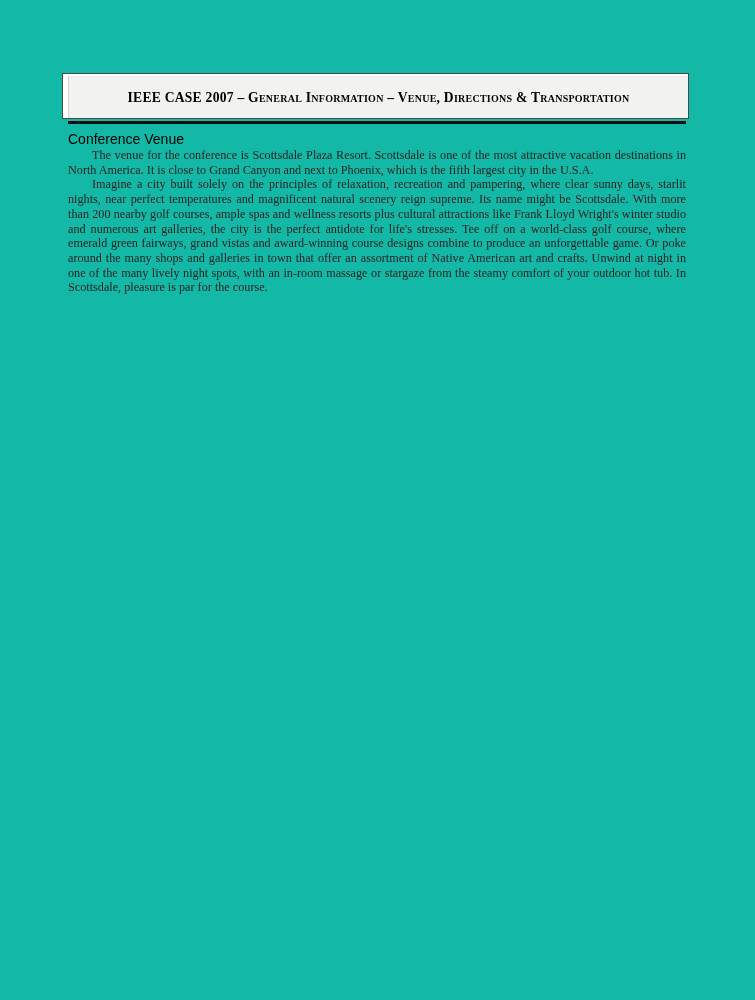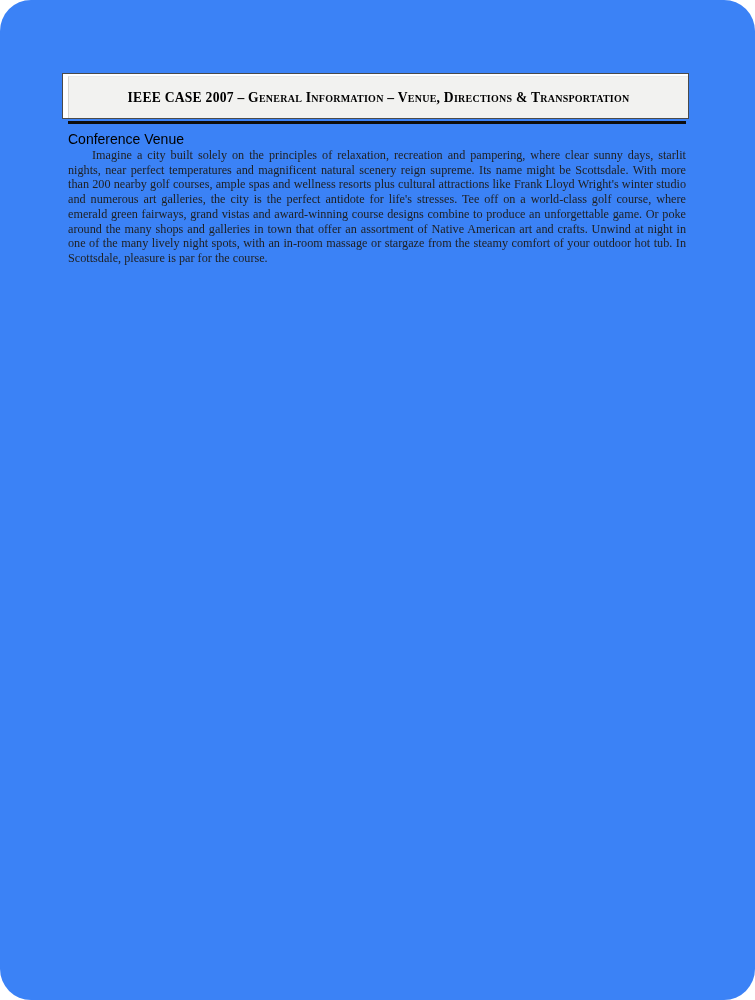--- a/index.html
+++ b/index.html
@@ -1,24 +1,23 @@
 <!DOCTYPE html>
 <html style="--box_bg: #f2f2f0; --box_border: #4a4a4a; --box_inner_line: #d6d6d2; --rule: #0e0e0e; --heading_text: #000000; --body_text: #1f1f1f;"><head>
 <meta charset="utf-8">
 <style>
   * { margin: 0; padding: 0; box-sizing: border-box; }
   html, body { background: #ffffff; }
   .page {
     position: relative;
     width: 755px;
     height: 1000px;
-    background: #3b82f6;
+    background: #14b8a6;
     overflow: hidden;
     font-family: "Liberation Serif", serif;
-    border-radius: 31px;
   }
   .header-box {
     position: absolute;
     left: 62px;
     top: 73px;
     width: 627px;
     height: 46px;
     border: 1px solid var(--box_border, #4a4a4a);
     background: #ffffff;
   }
@@ -88,16 +87,17 @@
     <div class="header-inner">
       <span class="doc-title">IEEE CASE 2007 – General Information – Venue, Directions &amp; Transportation</span>
     </div>
   </div>
 
   <div class="thick-rule"></div>
 
   <div class="section-heading">Conference Venue</div>
 
   <div class="body-text">
+    <p>The venue for the conference is Scottsdale Plaza Resort. Scottsdale is one of the most attractive vacation destinations in North America. It is close to Grand Canyon and next to Phoenix, which is the fifth largest city in the U.S.A.</p>
     <p>Imagine a city built solely on the principles of relaxation, recreation and pampering, where clear sunny days, starlit nights, near perfect temperatures and magnificent natural scenery reign supreme. Its name might be Scottsdale. With more than 200 nearby golf courses, ample spas and wellness resorts plus cultural attractions like Frank Lloyd Wright's winter studio and numerous art galleries, the city is the perfect antidote for life's stresses. Tee off on a world-class golf course, where emerald green fairways, grand vistas and award-winning course designs combine to produce an unforgettable game. Or poke around the many shops and galleries in town that offer an assortment of Native American art and crafts. Unwind at night in one of the many lively night spots, with an in-room massage or stargaze from the steamy comfort of your outdoor hot tub. In Scottsdale, pleasure is par for the course.</p>
   </div>
 
 </div>
 
 </body></html>

